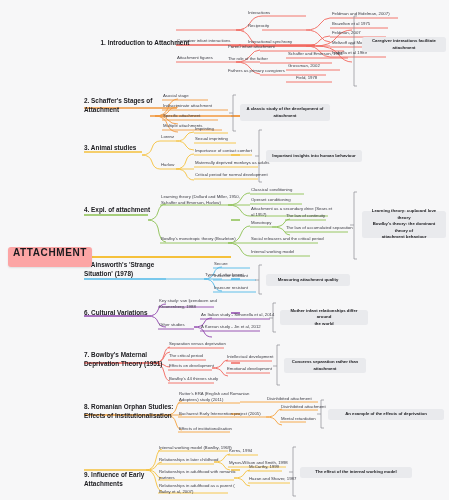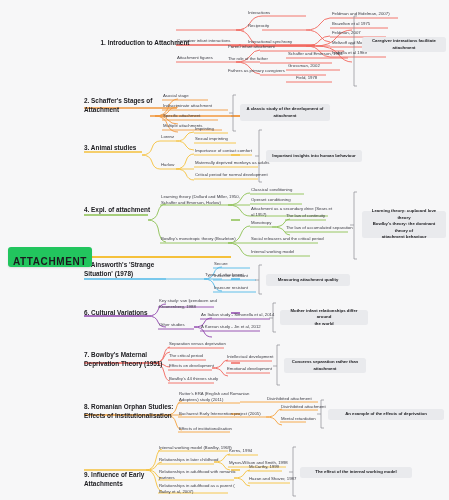--- a/index.html
+++ b/index.html
@@ -10,23 +10,23 @@
     overflow:hidden;
     position:relative;
   }
   #map{position:absolute;inset:0;width:449px;height:500px;}
 
   
   .root{
     position:absolute;
     left:8px; top:247px;
     width:84px; height:20px;
-    background:#22c55e;
+    background:#fca5a5;
     border-radius:3px;
-    display:flex;align-items:flex-end;justify-content:center;
+    display:flex;align-items:flex-start;justify-content:center;
     font-size:10px;font-weight:bold;letter-spacing:.6px;
     color:#1b1b1f;
     box-shadow:0 1px 2px rgba(0,0,0,.10);
     z-index:5;
   }
 
   
   .sec{
     position:absolute;
     font-size:6.4px;

